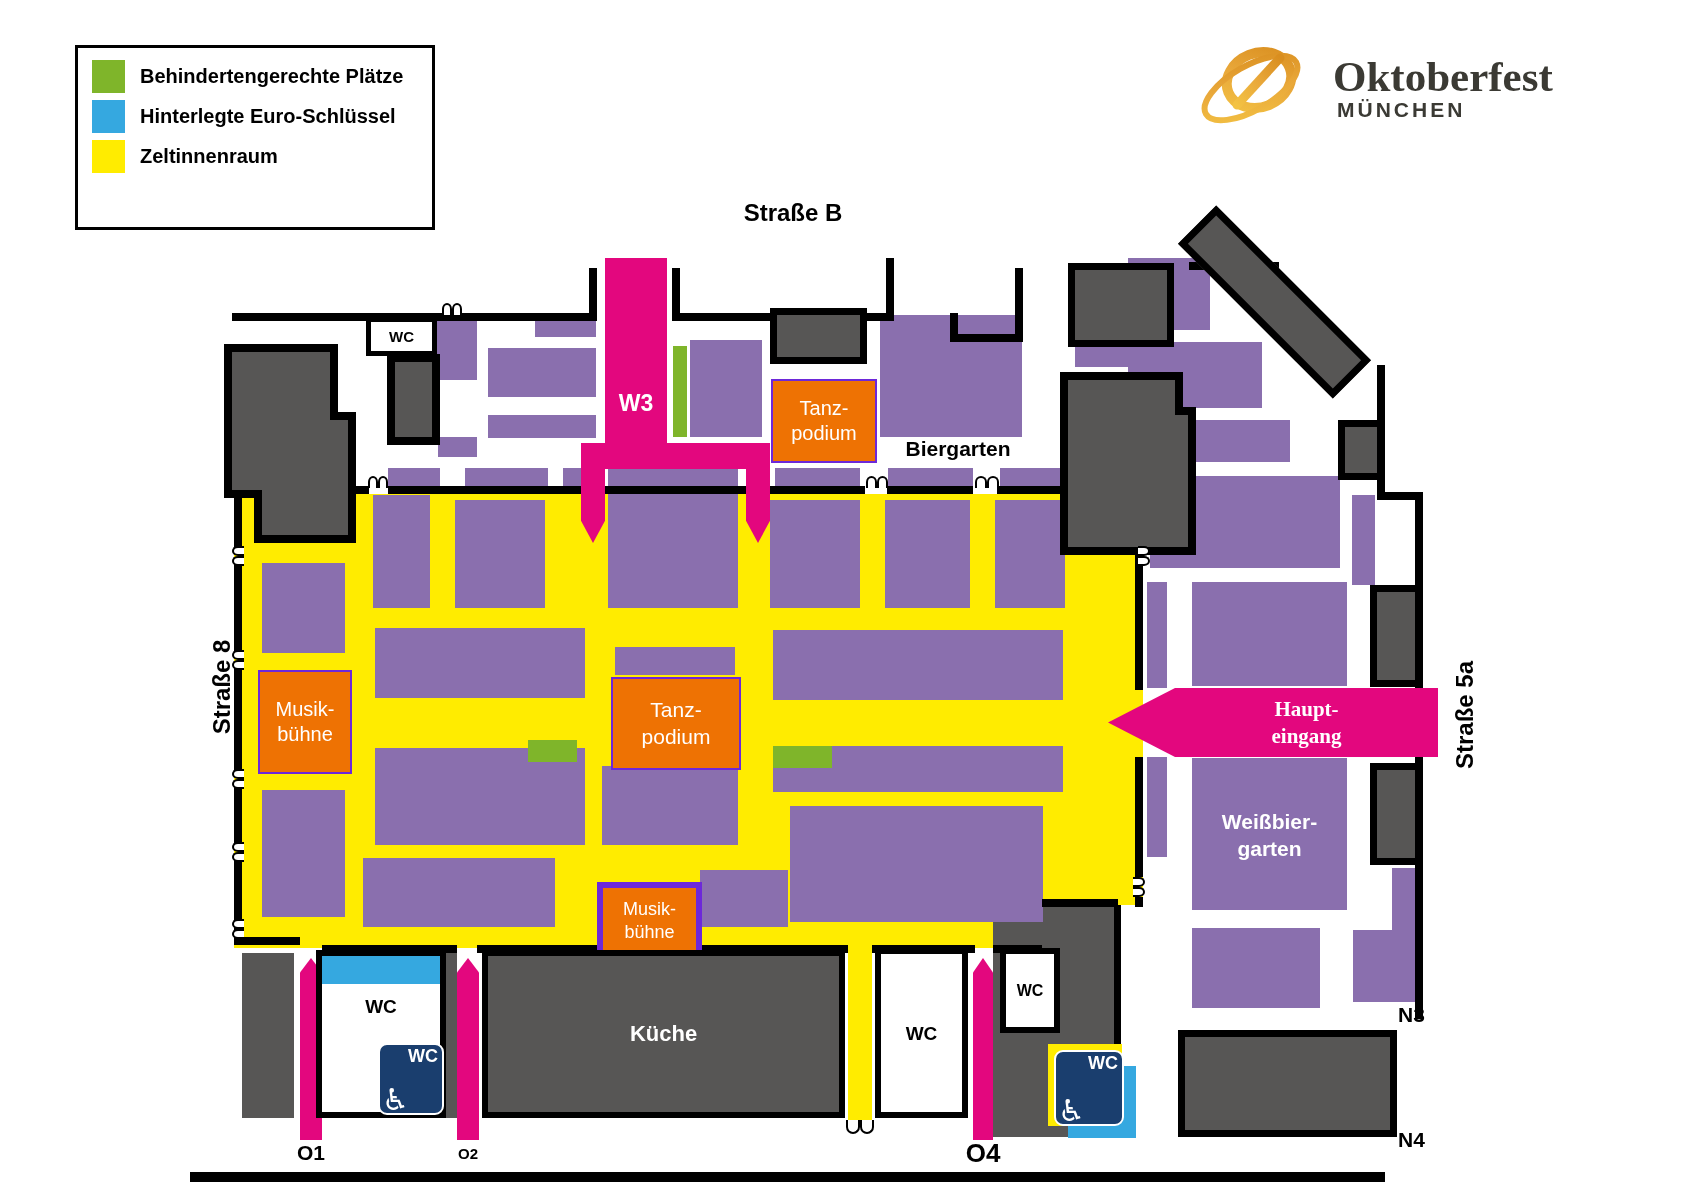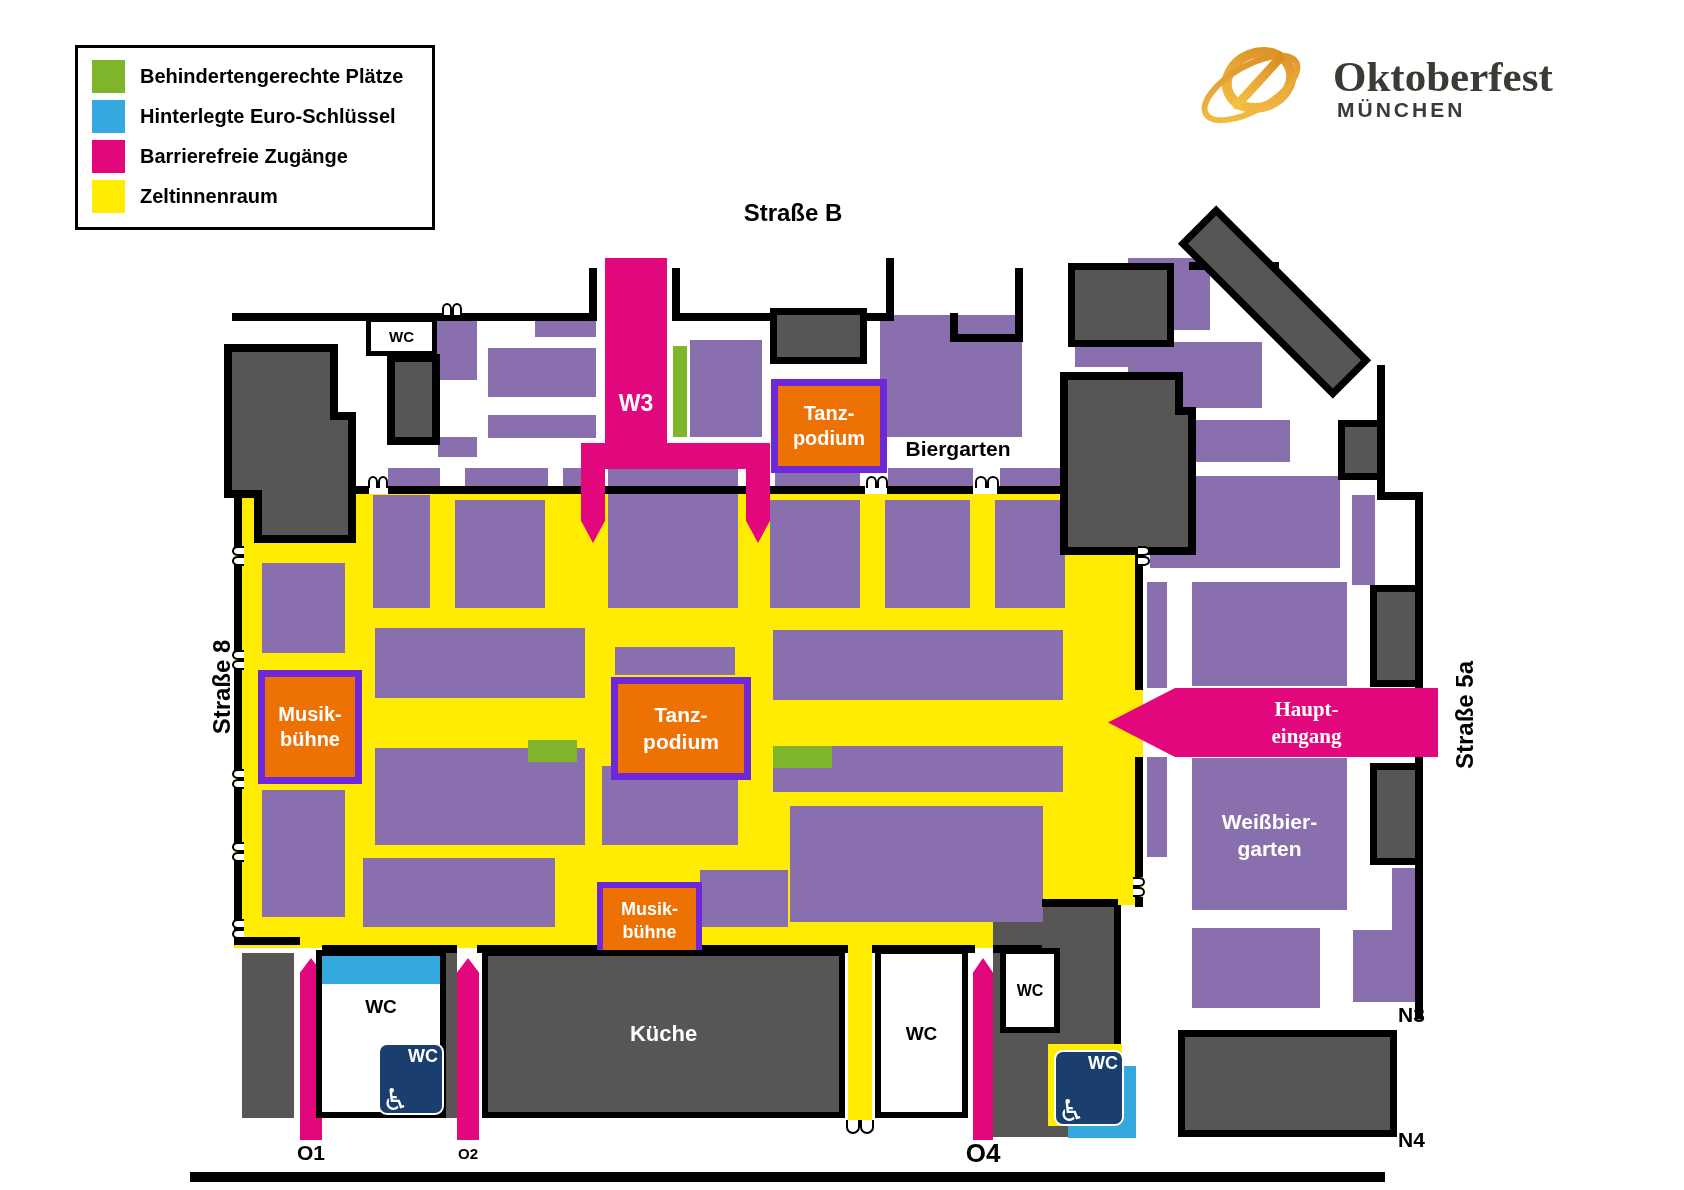--- a/index.html
+++ b/index.html
@@ -14,22 +14,22 @@
   .p{position:absolute;background:var(--purple);}
   .y{position:absolute;background:var(--yellow);}
   .w{position:absolute;background:var(--wall);}
   .gr{position:absolute;background:var(--gray);}
   .bb{position:absolute;background:#000;}
   .bgx{position:absolute;background:var(--gray);}
   .g{position:absolute;background:var(--green);}
   .pk{position:absolute;background:var(--pink);}
   .lbl{position:absolute;font-weight:bold;color:#000;text-align:right;}
   .ctr{display:flex;align-items:center;justify-content:center;text-align:center;}
-  .obox{position:absolute;background:var(--orange);border:7px solid #6d28d9;color:#fff;
-        font-weight:bold;font-size:20px;line-height:1.25;display:flex;align-items:center;
+  .obox{position:absolute;background:var(--orange);border:2px solid #6d28d9;color:#fff;
+        font-weight:normal;font-size:20px;line-height:1.25;display:flex;align-items:center;
         justify-content:center;text-align:center;}
   .room{position:absolute;background:#fff;border:6px solid #000;}
   .door{position:absolute;display:flex;}
   .door i{flex:1;background:#fff;border:2px solid #000;border-bottom:none;
           border-radius:100% 100% 0 0;}
   .vtext{transform:rotate(-90deg);transform-origin:center;}
   .white{color:#fff;}
   .legend{position:absolute;left:75px;top:45px;width:360px;height:185px;border:3px solid #000;
           box-sizing:border-box;padding:12px 0 0 14px;}
   .legend-row{display:flex;align-items:center;margin-bottom:7px;}
@@ -49,24 +49,20 @@
   <div class="legend">
     <div class="legend-row">
       <span class="swatch" style="background: rgb(127, 181, 42);"></span>
       <span class="legend-label">Behindertengerechte Plätze</span>
     </div>
     <div class="legend-row">
       <span class="swatch" style="background: rgb(53, 168, 224);"></span>
       <span class="legend-label">Hinterlegte Euro-Schlüssel</span>
     </div>
     <div class="legend-row">
-      <span class="swatch" style="background: rgb(227, 7, 126);"></span>
-      <span class="legend-label">Barrierefreie Zugänge</span>
-    </div>
-    <div class="legend-row">
       <span class="swatch" style="background: rgb(255, 236, 0);"></span>
       <span class="legend-label">Zeltinnenraum</span>
     </div>
   </div>
 
 
   <div class="abs" style="left:1185px;top:30px;width:460px;height:115px;">
     <svg width="145" height="112" viewBox="0 0 145 112">
       <defs>
         <linearGradient id="gold" x1="0" y1="1" x2="1" y2="0">

